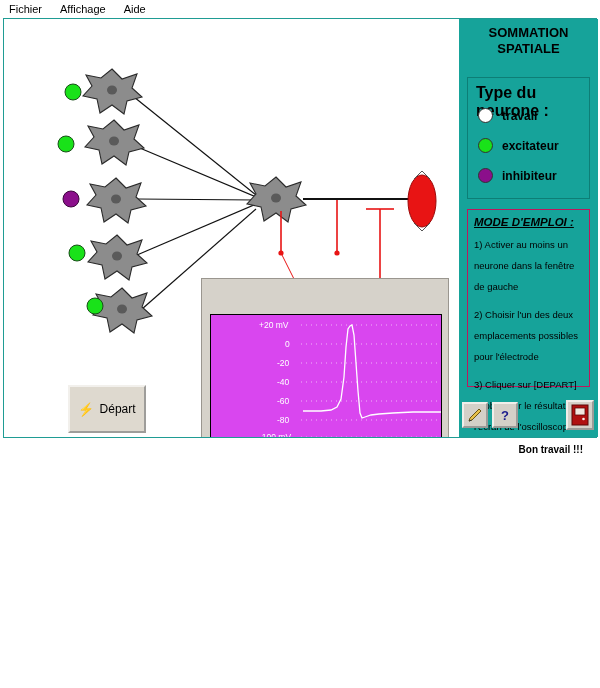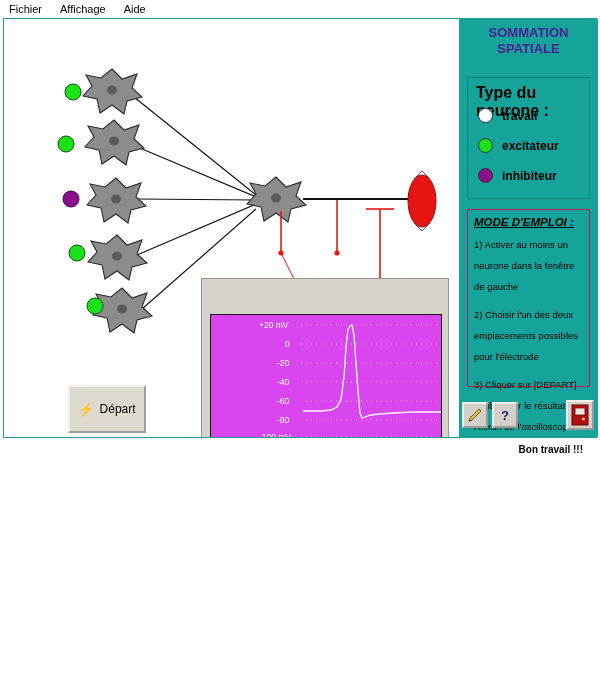--- a/index.html
+++ b/index.html
@@ -71,21 +71,21 @@
     box-sizing: border-box;
   }
   .side-title {
     position: absolute;
     left: 0; top: 6px;
     width: 139px;
     text-align: center;
     font-size: 13px;
     font-weight: bold;
     line-height: 16px;
-    color: #4c1d95;
+    color: #000000;
   }
   .legendbox {
     position: absolute;
     left: 8px; top: 58px;
     width: 123px; height: 122px;
     background: #16a39a;
     border: 1px solid #0d7e76;
     box-sizing: border-box;
   }
   .legend-head {

